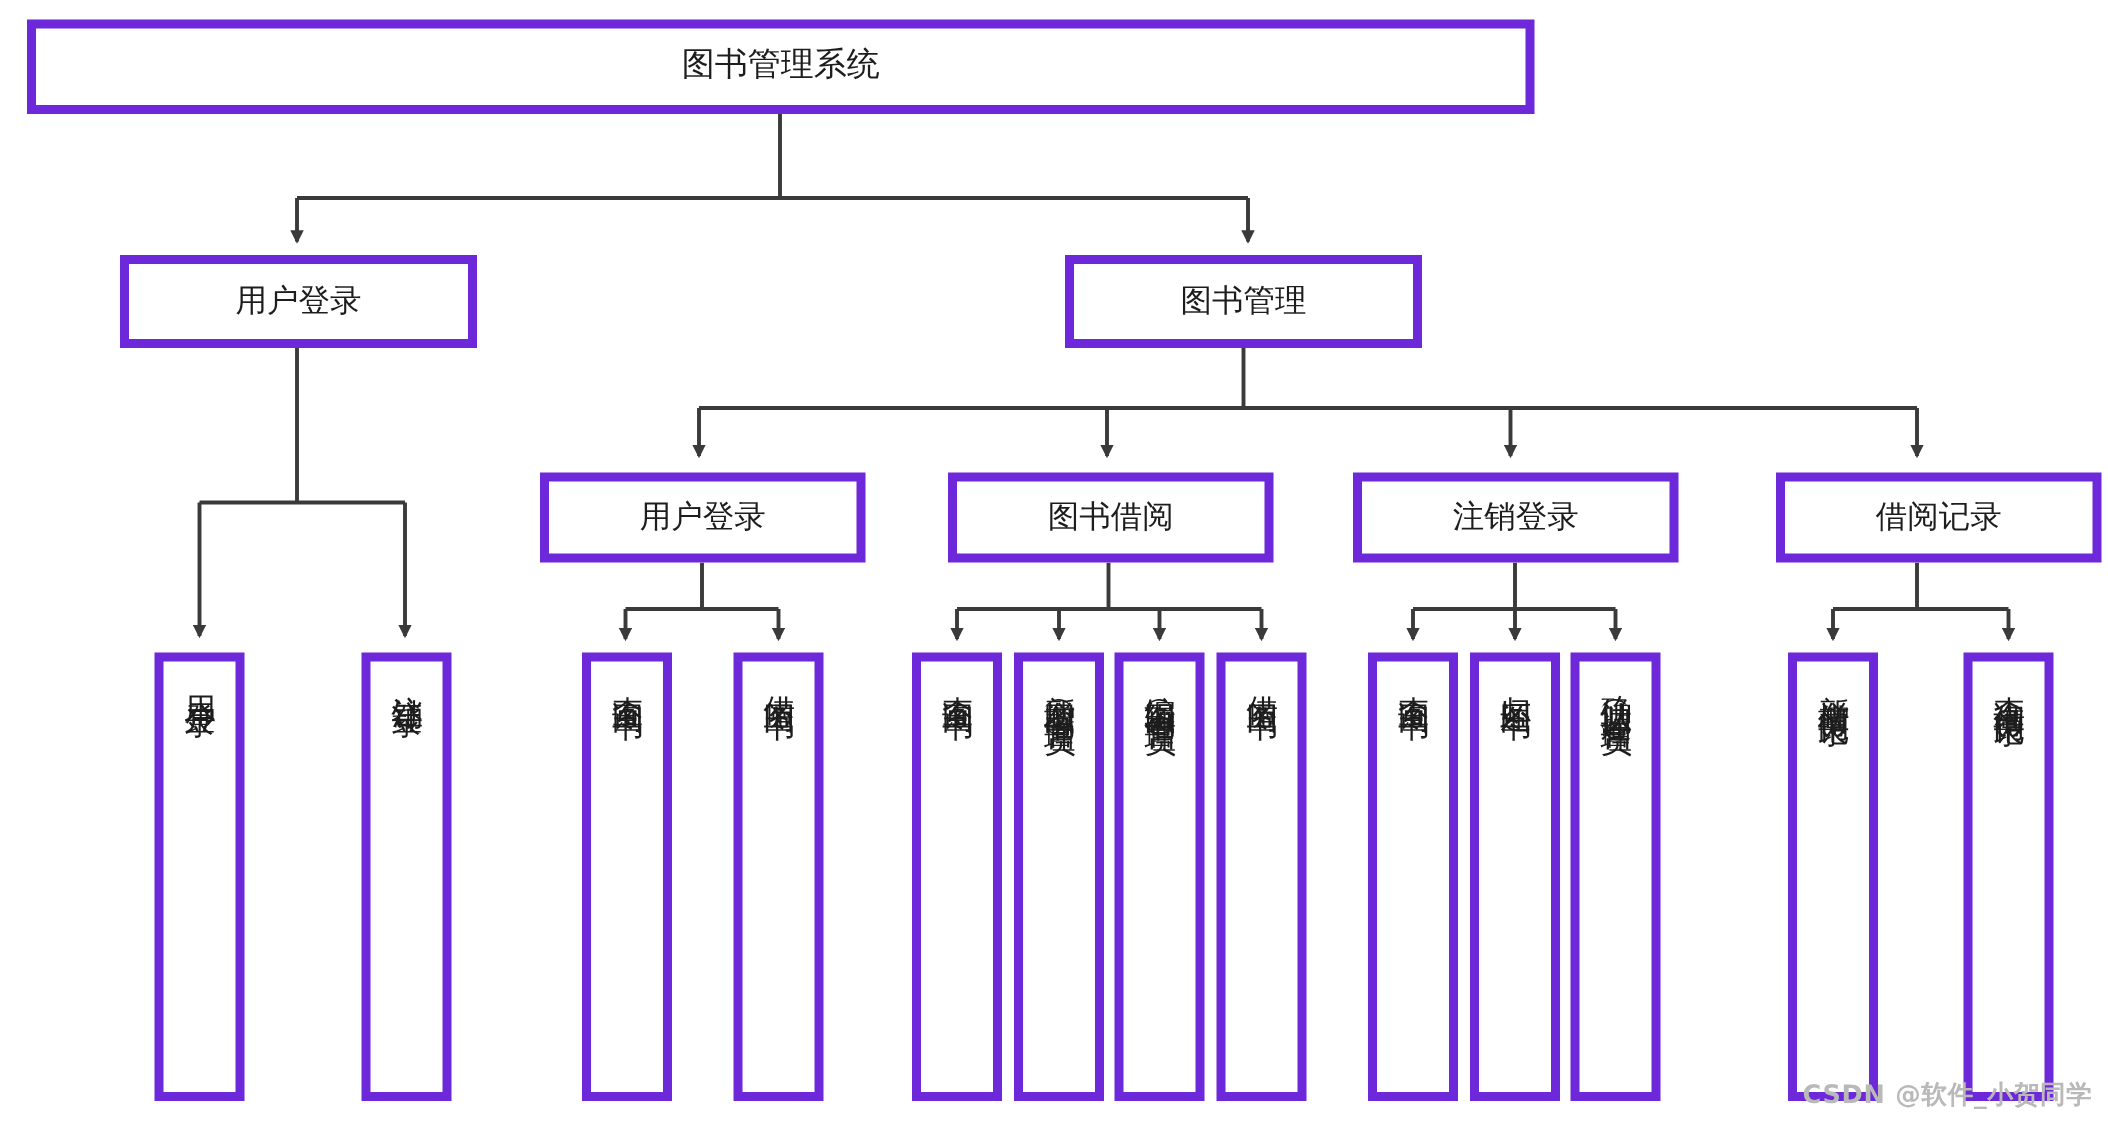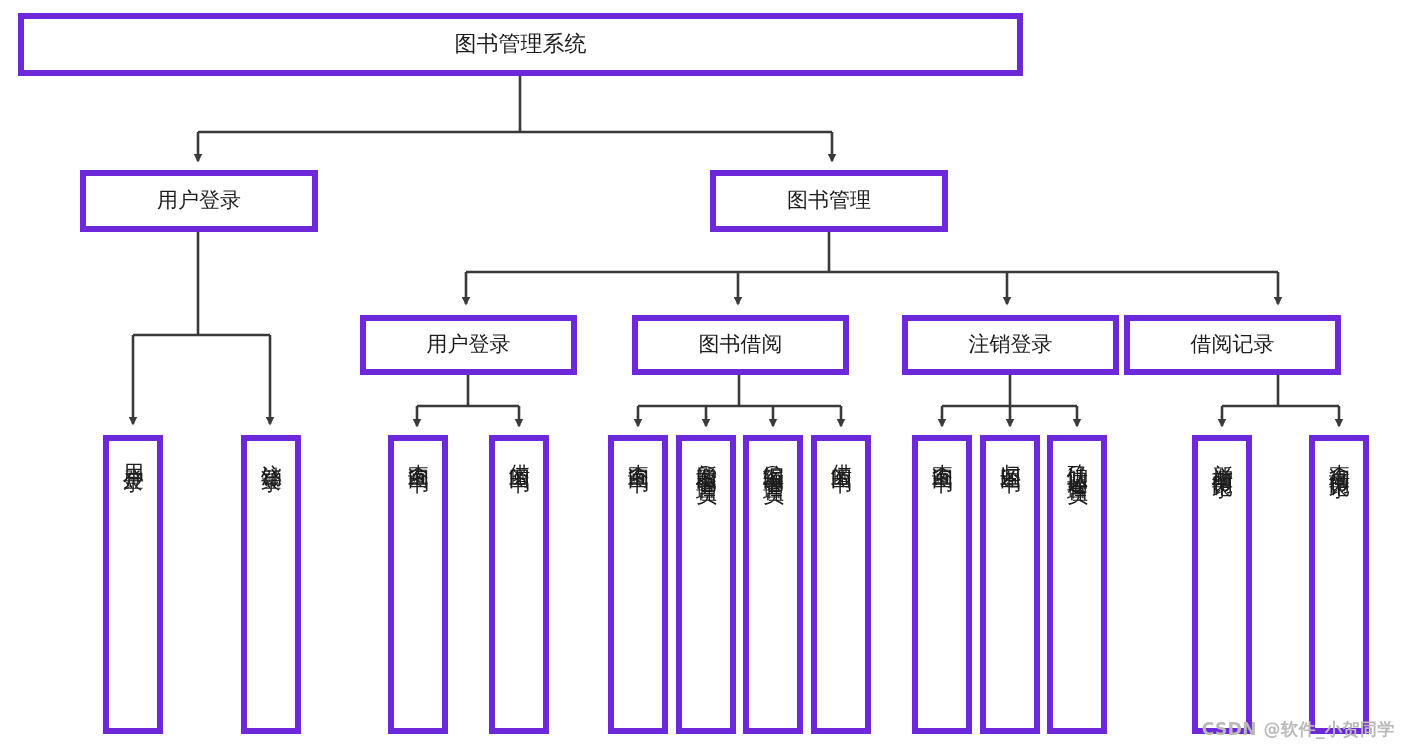--- a/index.html
+++ b/index.html
@@ -141,21 +141,21 @@
 
   <div class="node horizontal" style="left:360px; top:315px; width:217px; height:60px;">
     <span class="node-label">用户登录</span>
   </div>
   <div class="node horizontal" style="left:632px; top:315px; width:217px; height:60px;">
     <span class="node-label">图书借阅</span>
   </div>
   <div class="node horizontal" style="left:902px; top:315px; width:217px; height:60px;">
     <span class="node-label">注销登录</span>
   </div>
-  <div class="node horizontal" style="left:1124px; top:315px; width:217px; height:60px;">
+  <div class="node horizontal" style="left:1184px; top:315px; width:217px; height:60px;">
     <span class="node-label">借阅记录</span>
   </div>
 
   <div class="node vertical" style="left:103px; top:435px; width:60px; height:299px;">
     <span class="node-label">用户登录</span>
   </div>
   <div class="node vertical" style="left:241px; top:435px; width:60px; height:299px;">
     <span class="node-label">注销登录</span>
   </div>
 

